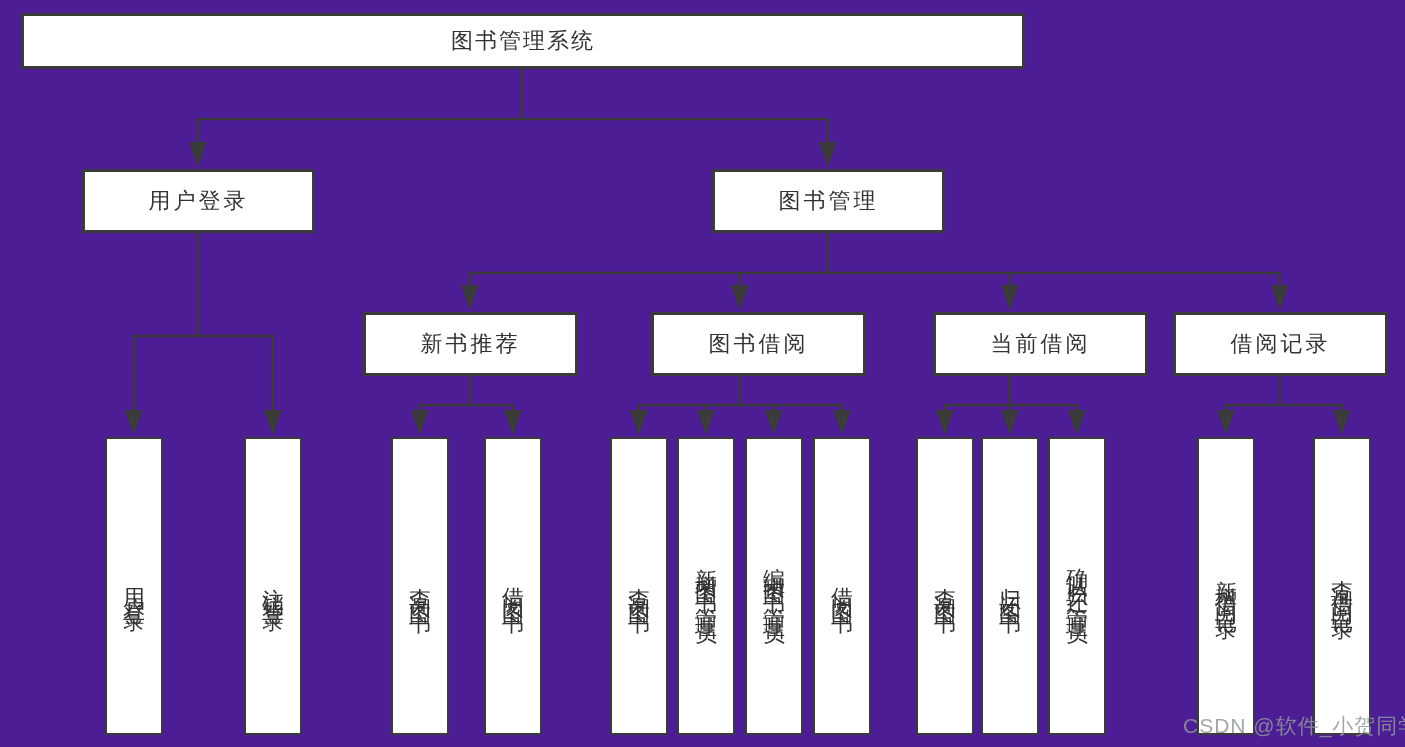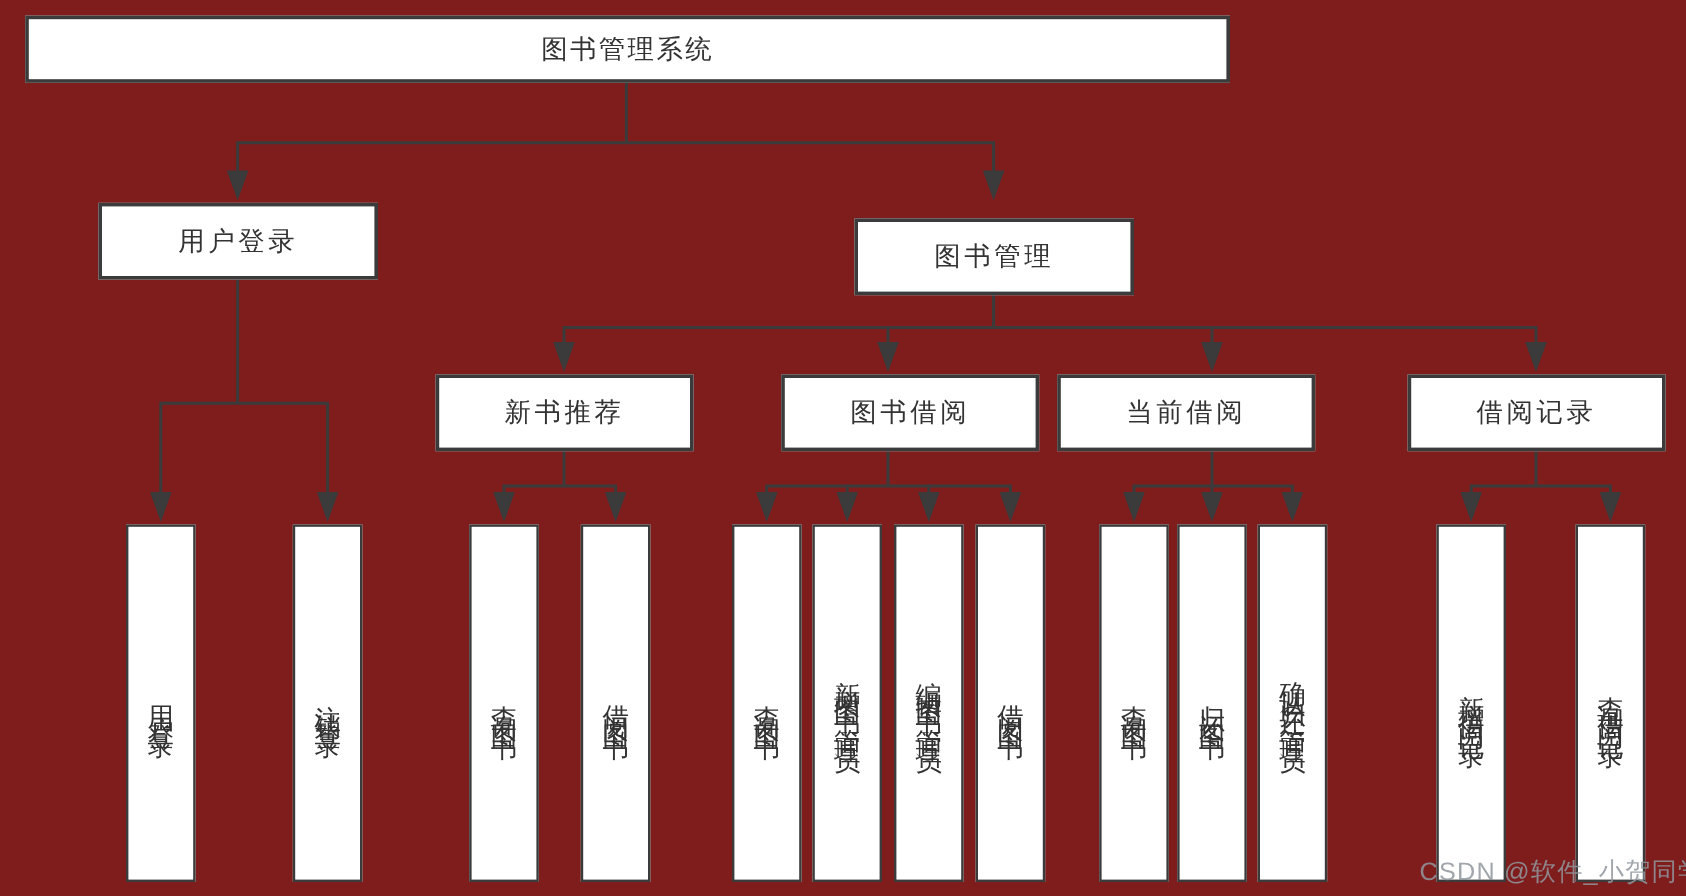--- a/index.html
+++ b/index.html
@@ -4,21 +4,21 @@
 <style>
   html, body {
     margin: 0;
     padding: 0;
     background: #ffffff;
   }
   .canvas {
     position: relative;
     width: 1405px;
     height: 747px;
-    background: #7f1d1d;
+    background: #4c1d95;
     font-family: "Liberation Sans", "DejaVu Sans", sans-serif;
     overflow: hidden;
   }
   .connector-svg {
     position: absolute;
     left: 0;
     top: 0;
     width: 1405px;
     height: 747px;
   }
@@ -103,31 +103,31 @@
     </g>
   </svg>
 
   <div class="node root" style="left:21px; top:13px; width:1004px; height:56px;">
     <span class="label">图书管理系统</span>
   </div>
 
   <div class="node lvl1" style="left:82px;">
     <span class="label">用户登录</span>
   </div>
-  <div class="node lvl1" style="left:712px;margin-top:13px;">
+  <div class="node lvl1" style="left:712px;">
     <span class="label">图书管理</span>
   </div>
 
   <div class="node lvl2" style="left:363px;">
     <span class="label">新书推荐</span>
   </div>
   <div class="node lvl2" style="left:651px;">
     <span class="label">图书借阅</span>
   </div>
-  <div class="node lvl2" style="left:881px;">
+  <div class="node lvl2" style="left:933px;">
     <span class="label">当前借阅</span>
   </div>
   <div class="node lvl2" style="left:1173px;">
     <span class="label">借阅记录</span>
   </div>
 
   <div class="node leaf" style="left:105px;">
     <span class="label">用户登录</span>
   </div>
   <div class="node leaf" style="left:244px;">

